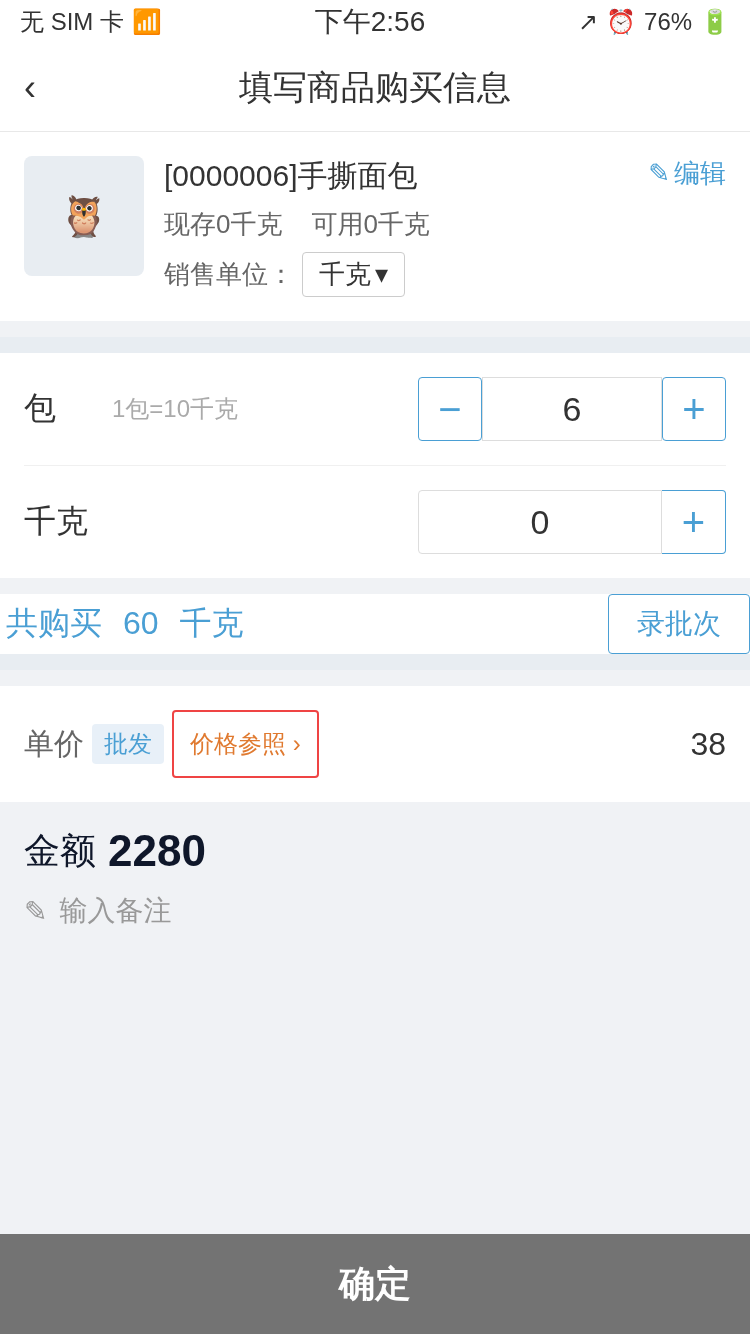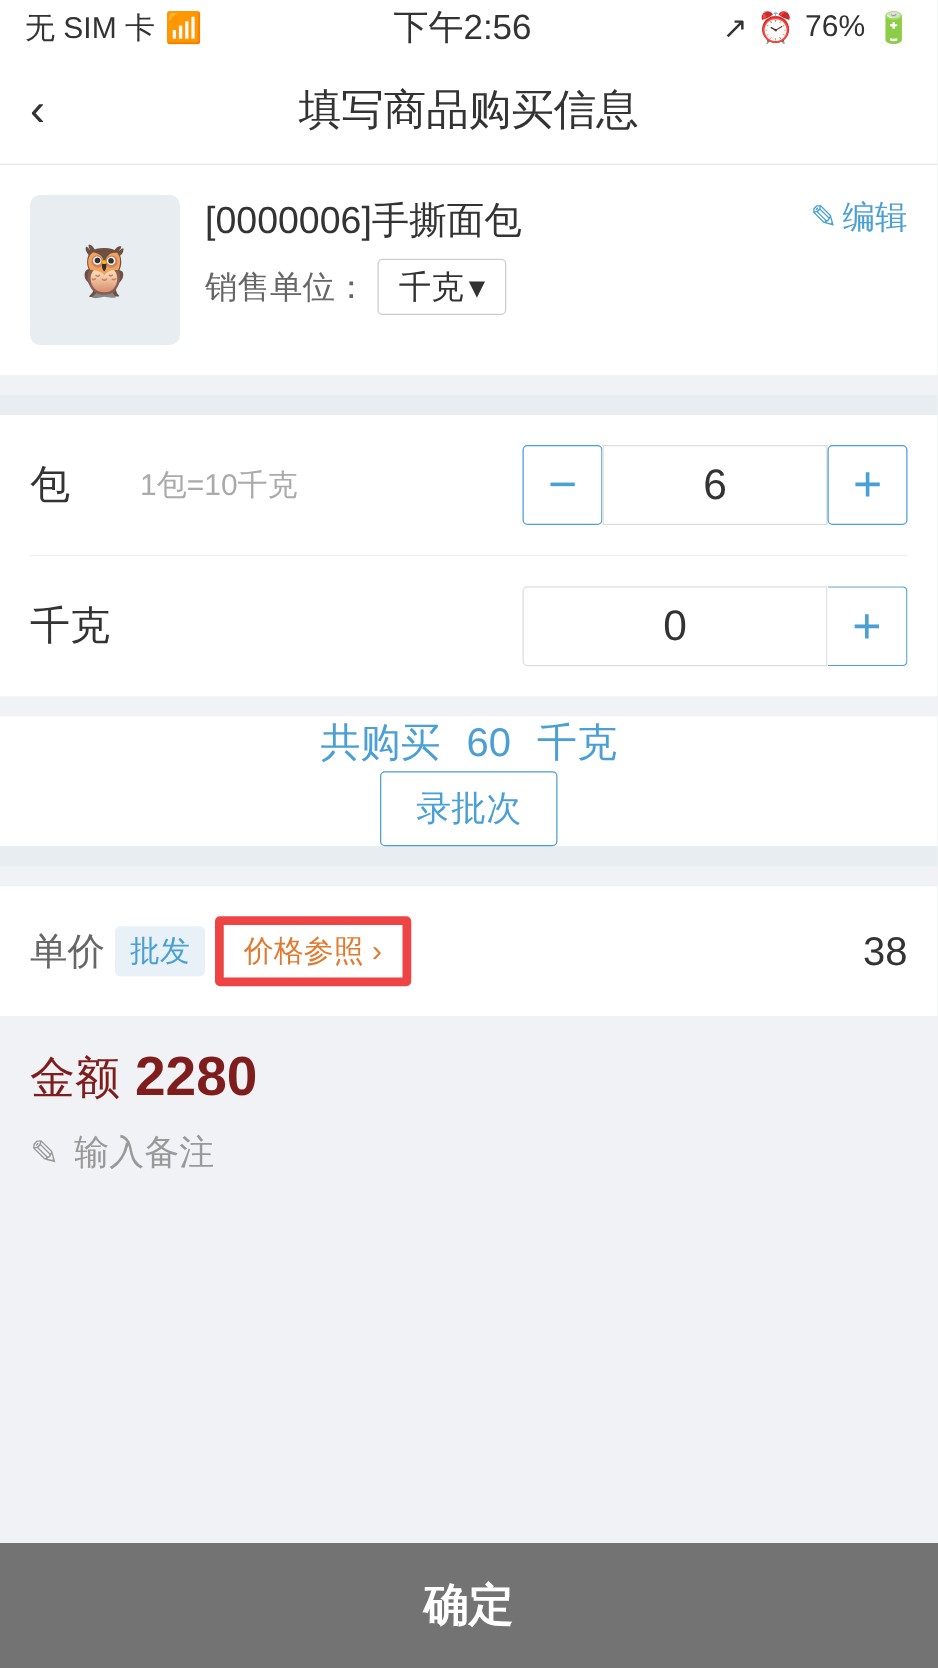--- a/index.html
+++ b/index.html
@@ -180,21 +180,20 @@
       border-radius: 4px 0 0 4px;
     }
 
     
     .total-row {
       background: #fff;
       display: flex;
       align-items: center;
       justify-content: space-between;
       margin-top: 16px;
-      flex-direction: column;
     }
     .total-text {
       font-size: 32px;
       color: #333;
     }
     .total-text span { color: #4a9fd4; margin: 0 6px; }
     .batch-btn {
       border: 1px solid #4a9fd4;
       border-radius: 4px;
       padding: 10px 28px;
@@ -224,43 +223,43 @@
       gap: 8px;
     }
     .price-tag {
       background: #e8f0f8;
       color: #4a9fd4;
       font-size: 24px;
       padding: 4px 12px;
       border-radius: 4px;
     }
     .price-ref {
-      border: 7px solid #ef4444;
+      border: 2px solid #ef4444;
       color: #e07a30;
       font-size: 24px;
-      padding: 5px 16px;
+      padding: 16px 16px;
       border-radius: 4px;
       display: flex;
       align-items: center;
       gap: 4px;
     }
     .price-value {
       font-size: 32px;
       color: #333;
       font-weight: 500;
     }
 
     
     .amount-section {
       background: #f0f2f5;
       padding: 24px;
     }
     .amount-row {
       font-size: 36px;
-      color: #7f1d1d;
+      color: #0f172a;
       font-weight: 500;
       display: flex;
       align-items: center;
       gap: 12px;
       margin-bottom: 16px;
     }
     .amount-value {
       font-size: 44px;
       font-weight: 600;
     }
@@ -322,20 +321,25 @@
   <div class="nav-back">‹</div>
   <div class="nav-title">填写商品购买信息</div>
 </div>
 
 <div class="product-card">
   <div class="product-thumb">
     <span class="owl-logo">🦉</span>
   </div>
   <div class="product-info">
     <div class="product-name">[0000006]手撕面包</div>
+    <div class="product-stock">
+      <span>现存0千克</span>
+      &nbsp;&nbsp;
+      <span>可用0千克</span>
+    </div>
     <div class="product-unit">
       <span>销售单位：</span>
       <span class="unit-select">
         <span>千克</span>
         <span>▾</span>
       </span>
     </div>
   </div>
   <div class="edit-btn">
     <span>✎</span>

